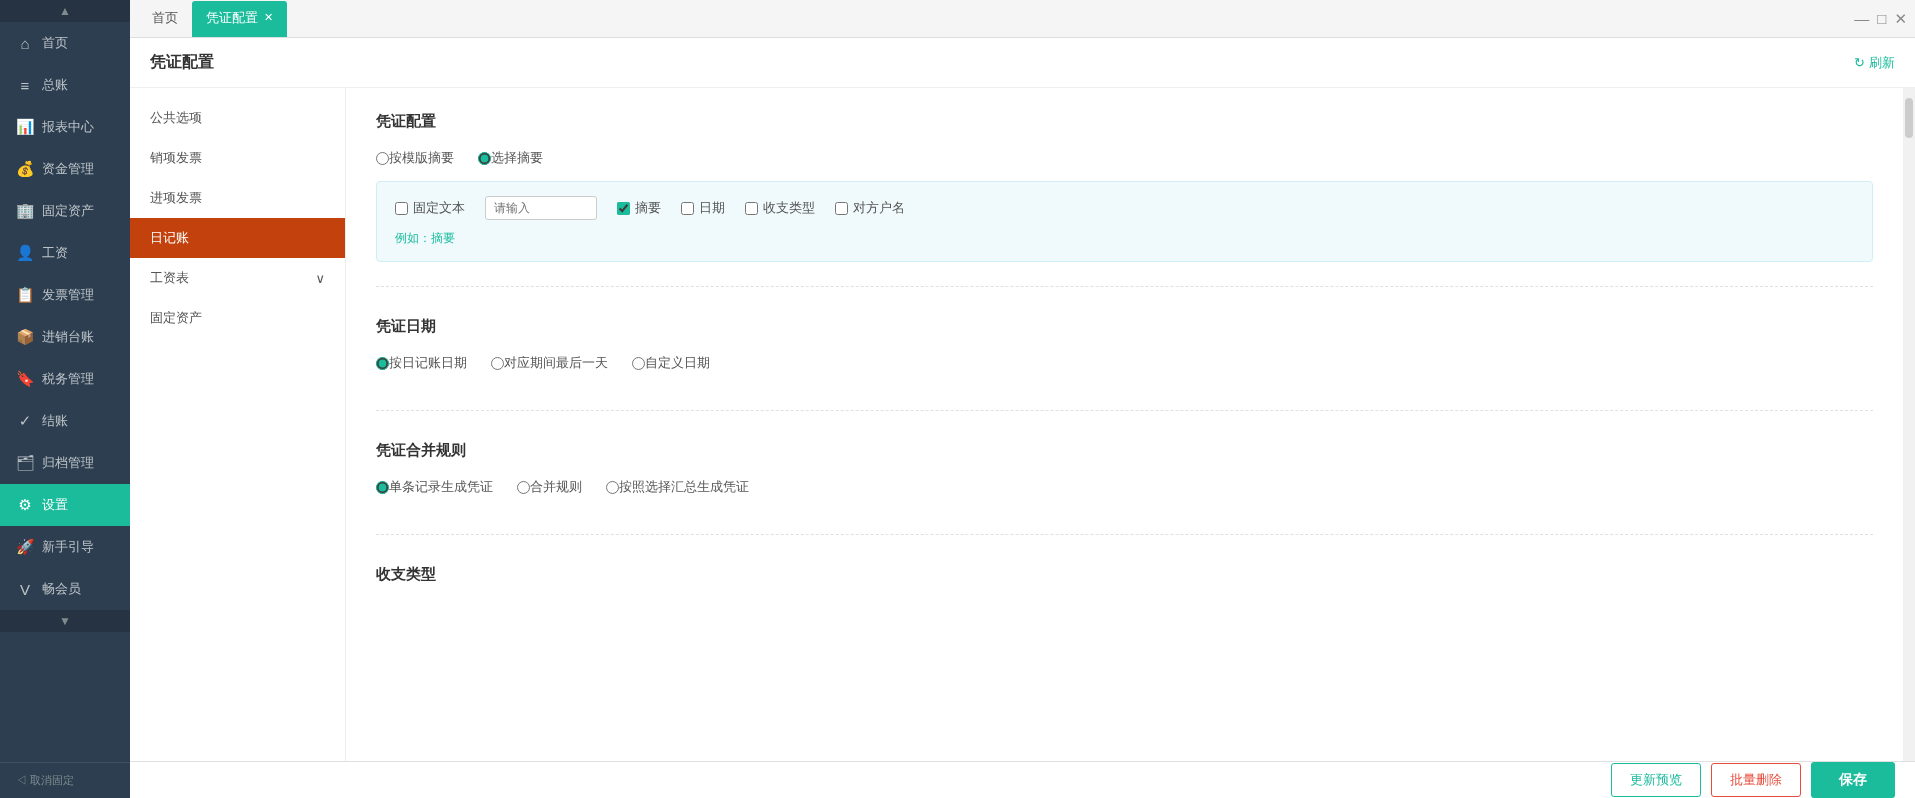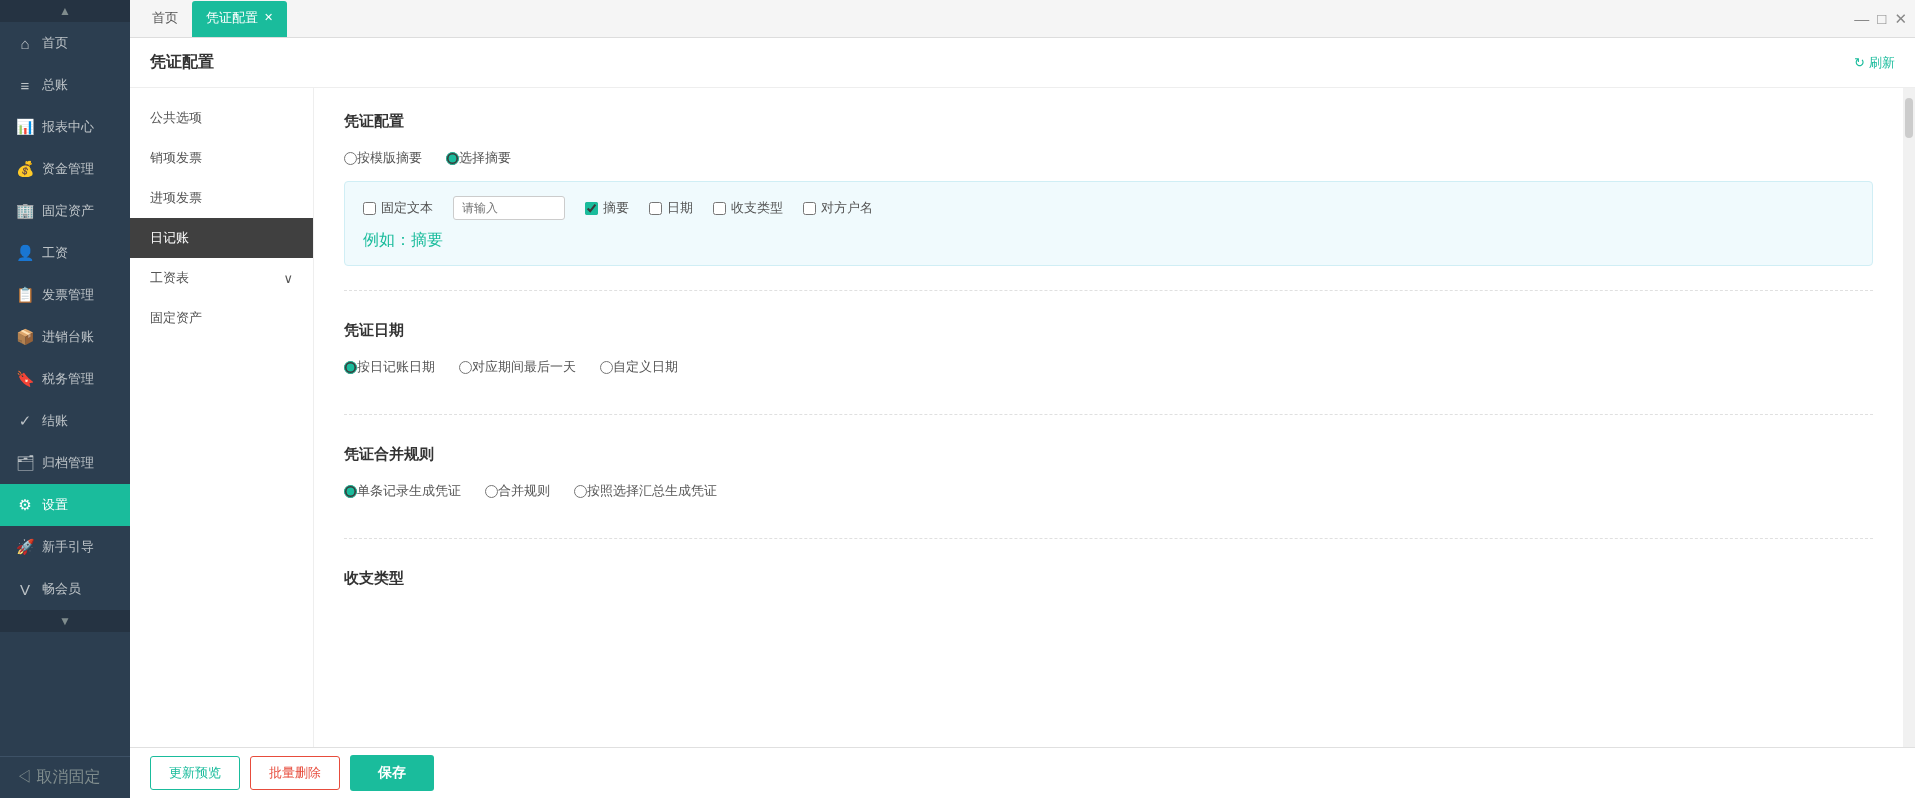--- a/index.html
+++ b/index.html
@@ -25,21 +25,21 @@
       color: #bdc3c7;
       transition: background 0.2s;
     }
     .sidebar-item.active { background: #1abc9c; color: #fff; }
     .sidebar-item .icon { font-size: 15px; width: 18px; text-align: center; }
     .sidebar-bottom {
       margin-top: auto;
       border-top: 1px solid #3d5166;
       padding: 10px 16px;
       color: #7f8c8d;
-      font-size: 16px;
+      font-size: 11px;
       cursor: pointer;
     }
     .sidebar-scroll-up, .sidebar-scroll-down {
       background: #253342;
       text-align: center;
       padding: 4px;
       cursor: pointer;
       color: #7f8c8d;
       font-size: 12px;
     }
@@ -117,37 +117,37 @@
 
     
     .body-layout {
       display: flex;
       flex: 1;
       overflow: hidden;
     }
 
     
     .left-nav {
-      width: 184px;
+      width: 216px;
       background: #fff;
       border-right: 1px solid #eee;
       flex-shrink: 0;
       padding-top: 10px;
       overflow-y: auto;
     }
     .left-nav-item {
       padding: 11px 20px;
       cursor: pointer;
       color: #555;
       font-size: 13px;
       display: flex;
       align-items: center;
       justify-content: space-between;
     }
-    .left-nav-item.active { background: #404040; color: #fff; }
+    .left-nav-item.active { background: #c2410c; color: #fff; }
 
     
     .right-content {
       flex: 1;
       overflow-y: auto;
       padding: 24px 30px;
       background: #fff;
       position: relative;
     }
 
@@ -206,32 +206,32 @@
       border: 1px solid #ccc;
       border-radius: 3px;
       padding: 4px 8px;
       font-size: 12px;
       color: #999;
       width: 112px;
       outline: none;
     }
     .example-text {
       color: #1abc9c;
-      font-size: 16px;
+      font-size: 12px;
       margin-top: 10px;
     }
 
     
     .bottom-bar {
       background: #fff;
       border-top: 1px solid #e0e0e0;
-      padding: 7px 20px;
-      display: flex;
-      align-items: center;
-      justify-content: flex-start;
+      padding: 0 20px;
+      display: flex;
+      align-items: center;
+      justify-content: flex-end;
       gap: 10px;
       flex-shrink: 0;
     }
     .btn-outline {
       border: 1px solid #1abc9c;
       color: #1abc9c;
       background: #fff;
       padding: 7px 18px;
       border-radius: 3px;
       cursor: pointer;

